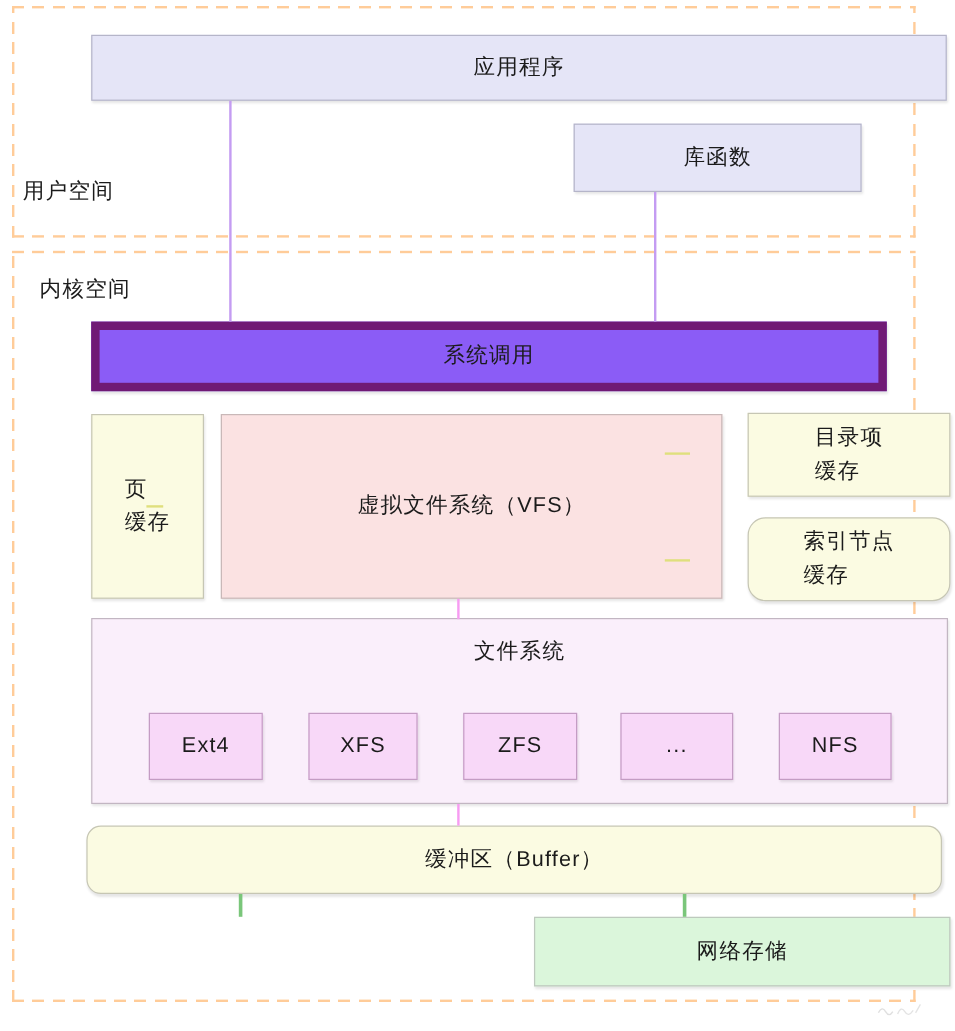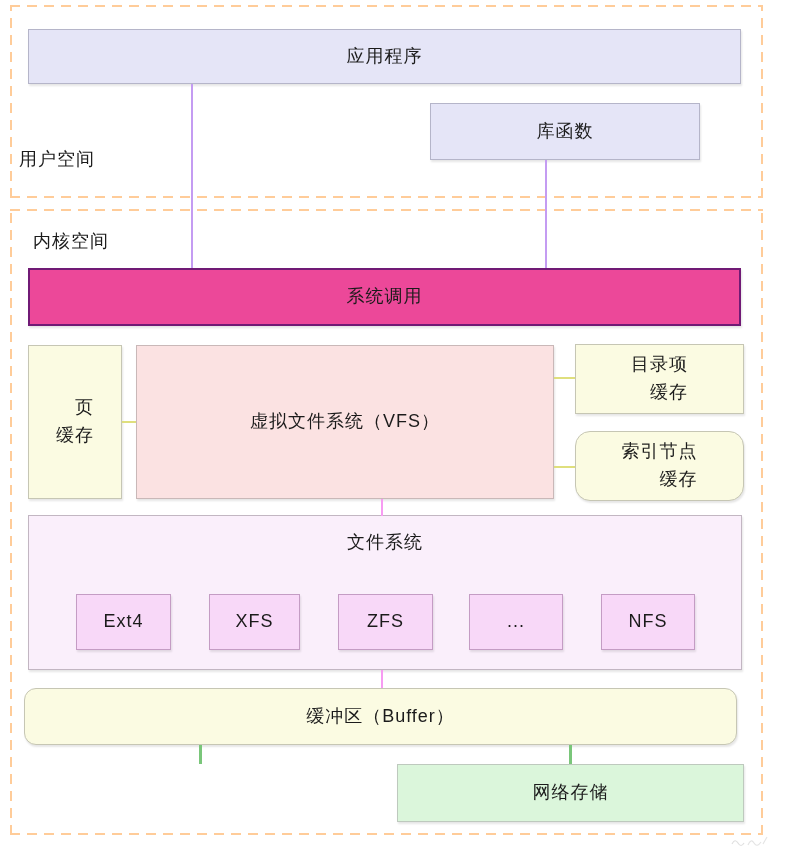--- a/index.html
+++ b/index.html
@@ -21,28 +21,29 @@
   .region-kernel { left:10px; top:209px; width:753px; height:626px; }
 
   .region-label {
     position:absolute; font-size:18px; font-weight:500; letter-spacing:1px;
   }
   .label-user   { left:19px; top:147px;text-align:right; }
   .label-kernel { left:33px; top:229px; }
 
   .box {
     position:absolute; display:flex; align-items:center; justify-content:center;
-    text-align:right; font-size:18px; font-weight:500; letter-spacing:1px;
+    text-align:left; font-size:18px; font-weight:500; letter-spacing:1px;
     white-space:pre-line; line-height:1.55;
     box-shadow:1px 2px 2px rgba(0,0,0,0.10);
     box-sizing:border-box;
+    margin-left:48px;
   }
   .box-app      { left:28px;  top:29px;  width:713px; height:55px;  background:#E5E5F7; border:1px solid #B5B5C9; }
-  .box-lib      { left:430px; top:103px; width:270px; height:57px;  background:#E5E5F7; border:1px solid #B5B5C9; }
-  .box-syscall  { left:28px;  top:268px; width:713px; height:58px;  background:#ec4899; border:2px solid #701a75; }
+  .box-lib      { left:430px; top:103px; width:240px; height:57px;  background:#E5E5F7; border:1px solid #B5B5C9; }
+  .box-syscall  { left:28px;  top:268px; width:663px; height:58px;  background:#8b5cf6; border:7px solid #701a75; }
   .box-yellow   { background:#FBFBE2; border:1px solid #C6C6B4; }
   .box-pagecache{ left:28px;  top:345px; width:94px;  height:154px; }
   .box-vfs      { left:136px; top:345px; width:418px; height:154px; background:#FBE2E2; border:1px solid #C9B8B8; }
   .box-dentry   { left:575px; top:344px; width:169px; height:70px; }
   .box-inode    { left:575px; top:431px; width:169px; height:70px;border-radius:15px; }
   .box-fs       { left:28px;  top:515px; width:714px; height:155px; background:#FAEFFB; border:1px solid #C2B6C2;
                   align-items:flex-start; padding-top:13px; }
   .fs-sub {
     position:absolute; top:78px; height:56px; background:#F8D8F8; border:1px solid #C49CC4;
     display:flex; align-items:center; justify-content:center;

